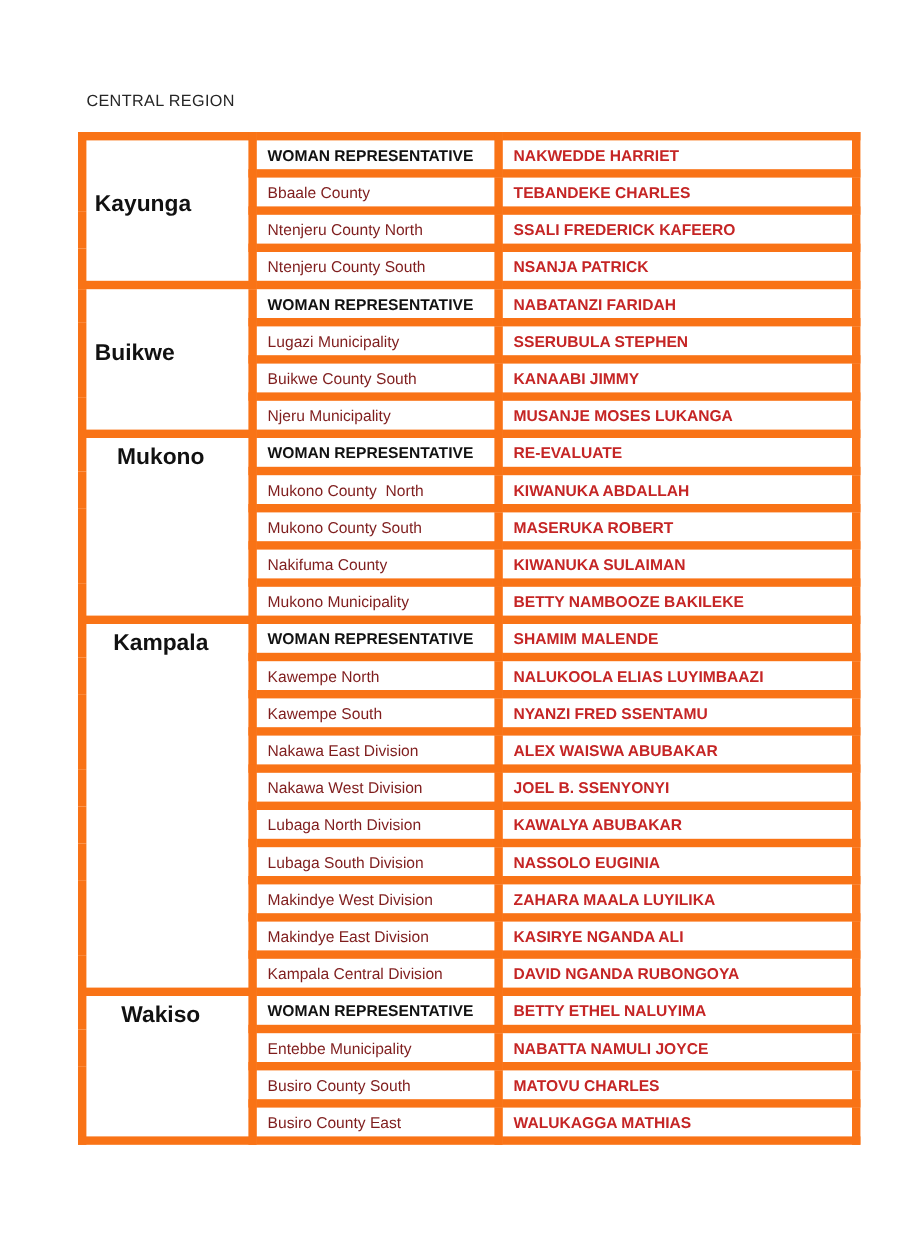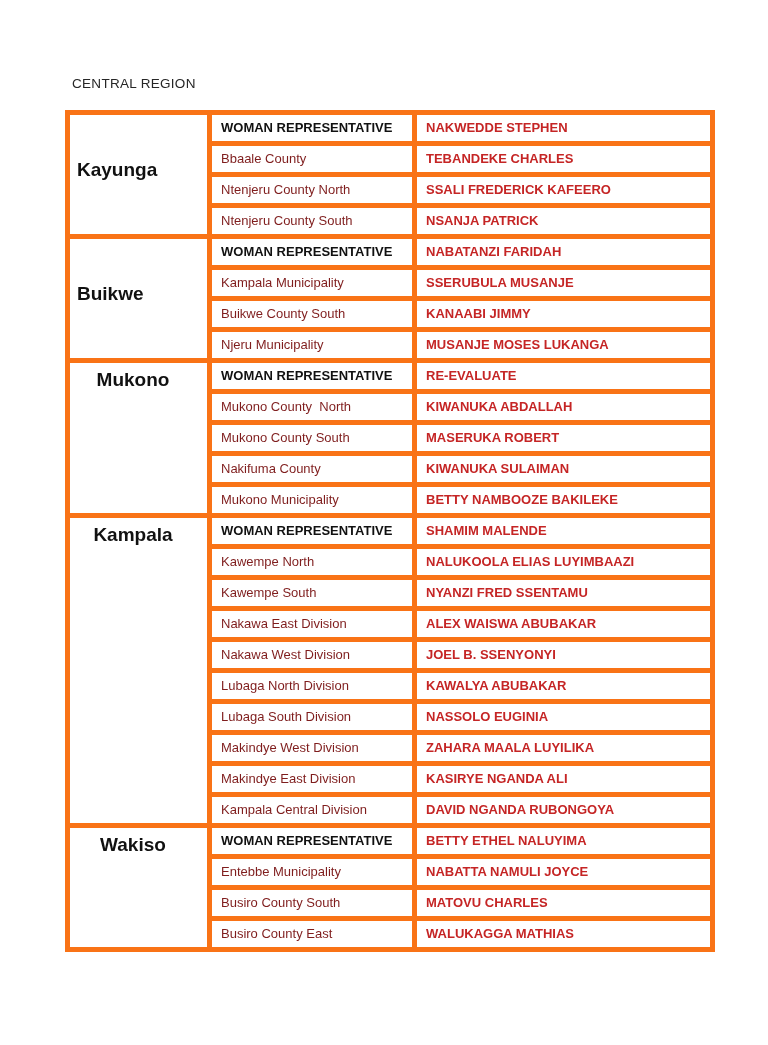--- a/index.html
+++ b/index.html
@@ -29,21 +29,21 @@
     left: 65px;
     top: 110px;
     width: 645px;
     border-collapse: collapse;
     table-layout: fixed;
   }
   .rep-table col.c-district { width: 142px; }
   .rep-table col.c-constituency { width: 205px; }
   .rep-table col.c-representative { width: 298px; }
   .rep-table td {
-    border: 5px solid #f97316;
+    border: 7px solid #f97316;
     box-sizing: border-box;
     overflow: hidden;
   }
   .rep-table tr { height: 31px; }
   td.constituency {
     padding: 5px 6px 0 9px;
     vertical-align: top;
     font-size: 13px;
     color: #7f1d1d;
     white-space: pre-wrap;
@@ -79,42 +79,42 @@
   <table class="rep-table">
     <colgroup>
       <col class="c-district">
       <col class="c-constituency">
       <col class="c-representative">
     </colgroup>
     <tbody>
         <tr>
           <td rowspan="4" class="district v-middle">Kayunga</td>
           <td class="constituency header-row">WOMAN REPRESENTATIVE</td>
-          <td class="representative">NAKWEDDE STEPHEN</td>
+          <td class="representative">NAKWEDDE HARRIET</td>
         </tr>
         <tr>
           <td class="constituency">Bbaale County</td>
           <td class="representative">TEBANDEKE CHARLES</td>
         </tr>
         <tr>
           <td class="constituency">Ntenjeru County North</td>
           <td class="representative">SSALI FREDERICK KAFEERO</td>
         </tr>
         <tr>
           <td class="constituency">Ntenjeru County South</td>
           <td class="representative">NSANJA PATRICK</td>
         </tr>
         <tr>
           <td rowspan="4" class="district v-middle">Buikwe</td>
           <td class="constituency header-row">WOMAN REPRESENTATIVE</td>
           <td class="representative">NABATANZI FARIDAH</td>
         </tr>
         <tr>
-          <td class="constituency">Kampala Municipality</td>
-          <td class="representative">SSERUBULA MUSANJE</td>
+          <td class="constituency">Lugazi Municipality</td>
+          <td class="representative">SSERUBULA STEPHEN</td>
         </tr>
         <tr>
           <td class="constituency">Buikwe County South</td>
           <td class="representative">KANAABI JIMMY</td>
         </tr>
         <tr>
           <td class="constituency">Njeru Municipality</td>
           <td class="representative">MUSANJE MOSES LUKANGA</td>
         </tr>
         <tr>

